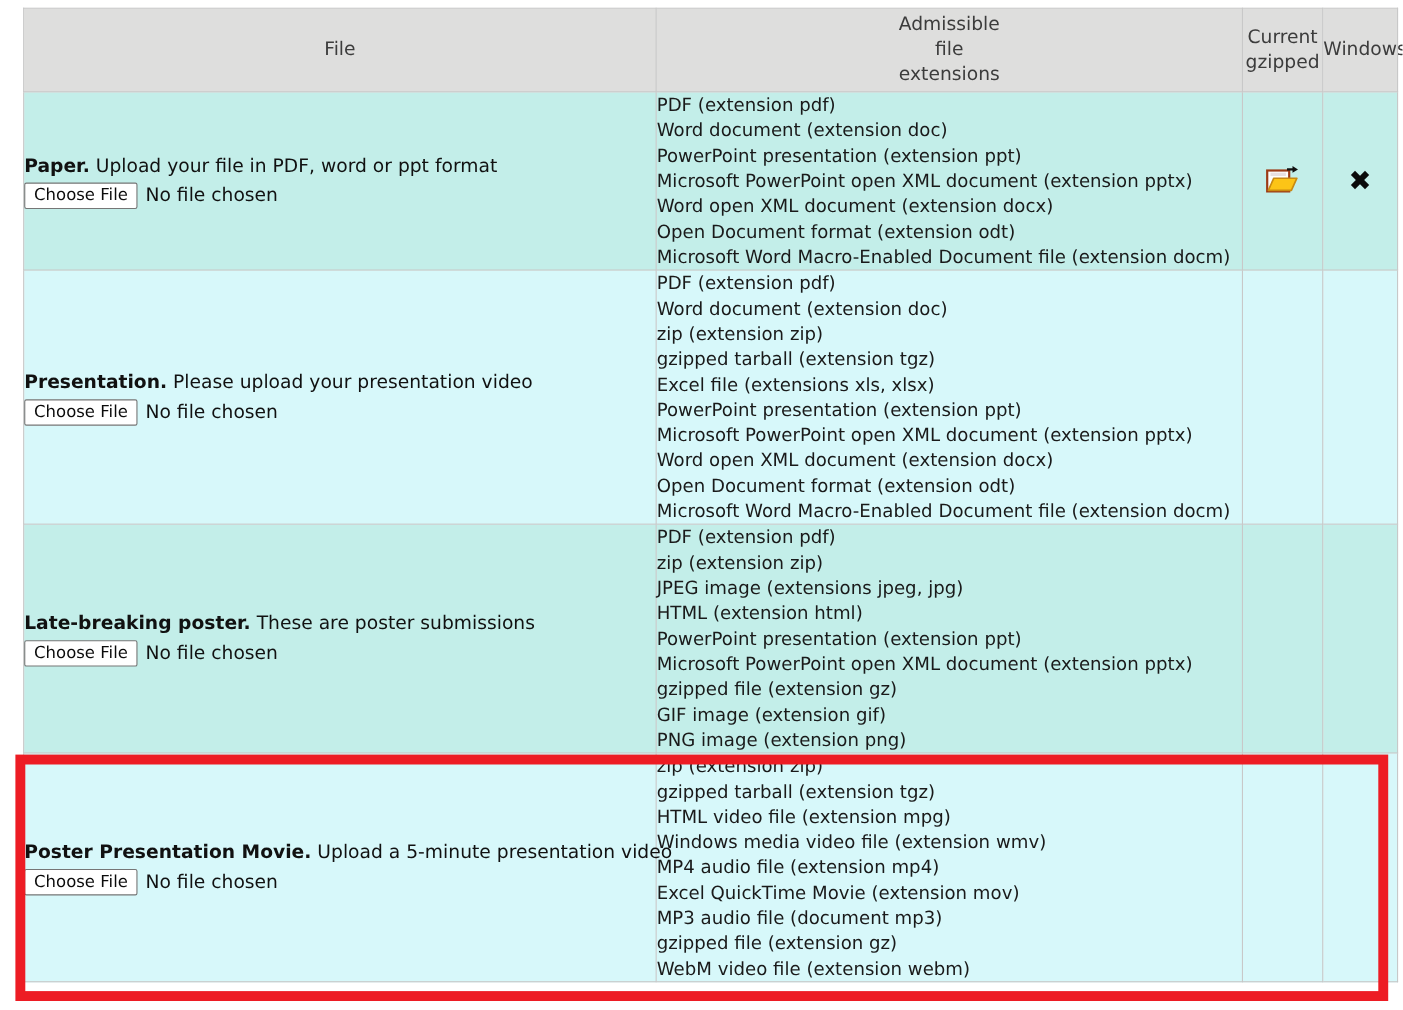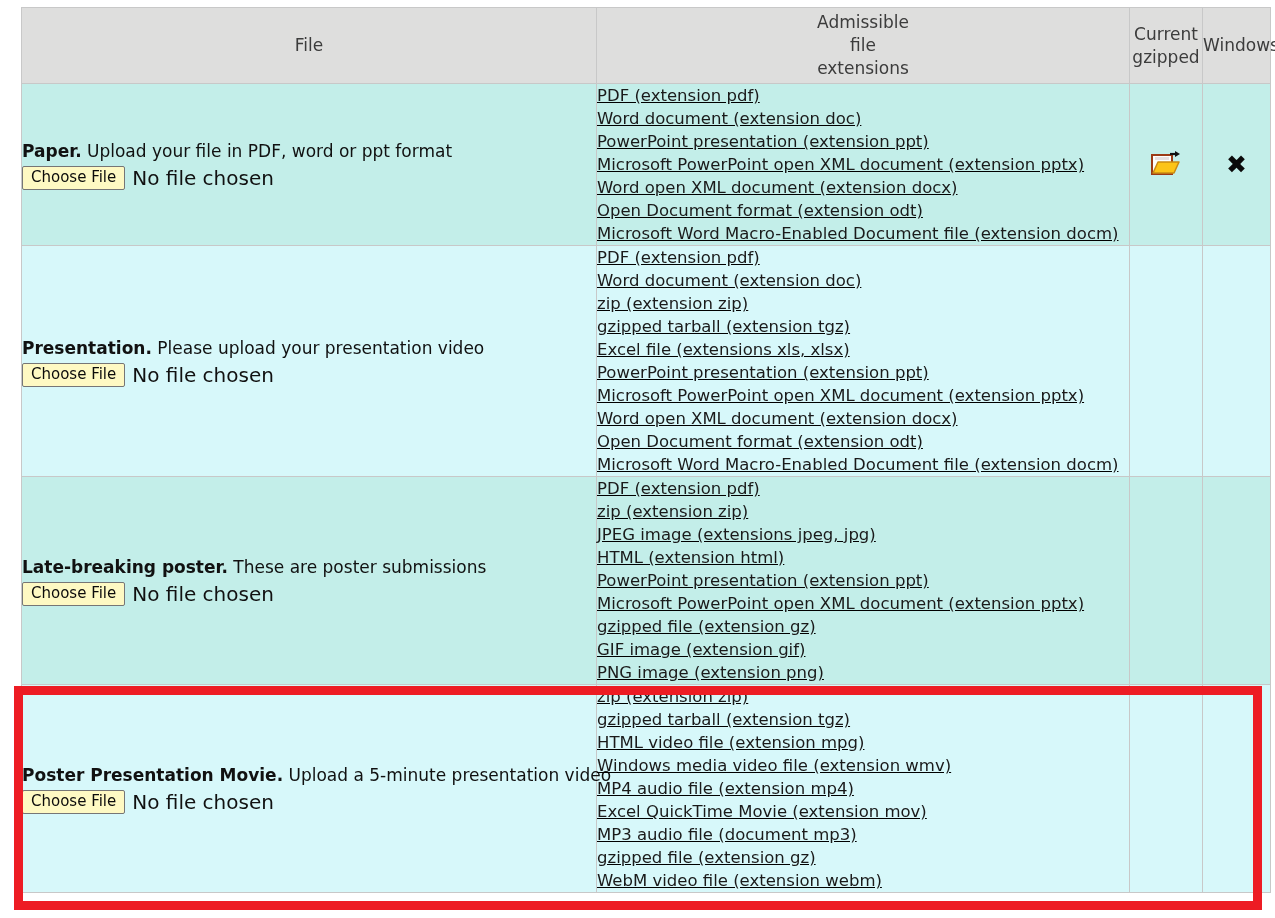--- a/index.html
+++ b/index.html
@@ -73,36 +73,35 @@
     display: flex;
     align-items: center;
     height: 22px;
   }
   .choose-file-btn {
     display: inline-block;
     font-family: "DejaVu Sans", "Liberation Sans", sans-serif;
     font-size: 15px;
     line-height: 17px;
     color: #0b0b0b;
-    background: #fef9c3;
+    background: #ffffff;
     border: 1px solid #767676;
     border-radius: 2px;
     padding: 2px 8px 3px 8px;
     cursor: default;
   }
   .no-file-text {
-    font-size: 20px;
+    font-size: 17px;
     color: #111111;
     margin-left: 7px;
     white-space: nowrap;
   }
 
   td.cell-ext {
     padding: 7px 4px 7px 8px;
-    text-decoration: underline;
   }
   .ext-list {
     list-style: none;
     margin: 0;
     padding: 0;
   }
   .ext-list li {
     font-size: 16.5px;
     line-height: 23px;
     color: #1a1a1a;

